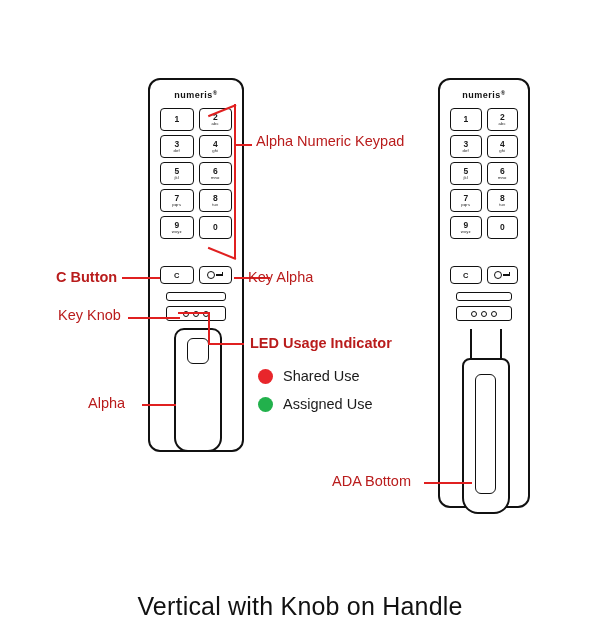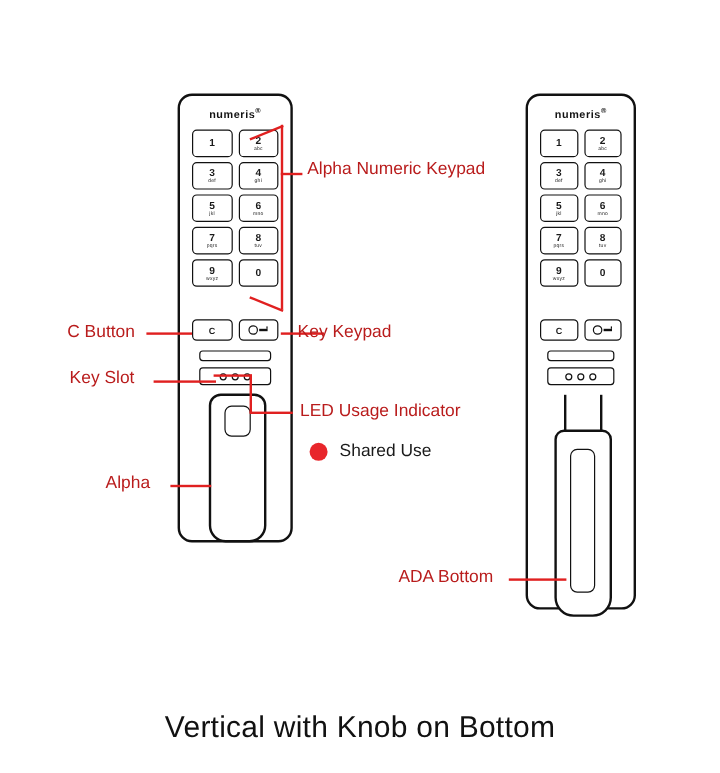--- a/index.html
+++ b/index.html
@@ -340,27 +340,31 @@
 
   <div class="line v" style="left:208px;top:312px;height:32px;"></div>
   <div class="line h" style="left:208px;top:343px;width:36px;"></div>
   <div class="line h" style="left:178px;top:312px;width:32px;"></div>
 
   <div class="line h" style="left:142px;top:404px;width:34px;"></div>
 
   <div class="line h" style="left:424px;top:482px;width:48px;"></div>
 
   <div class="ann wrap" style="left:256px;top:132px;">Alpha Numeric Keypad</div>
-  <div class="ann" style="left:56px;top:268px;">C Button</div>
-  <div class="ann" style="left:248px;top:268px;">Key Keypad</div>
-  <div class="ann" style="left:58px;top:306px;">Key Slot</div>
-  <div class="ann" style="left:250px;top:334px;">LED Usage Indicator</div>
+  <div class="ann" style="left:56px;top:268px;font-weight:bold;">C Button</div>
+  <div class="ann" style="left:248px;top:268px;">Key Alpha</div>
+  <div class="ann" style="left:58px;top:306px;">Key Knob</div>
+  <div class="ann" style="left:250px;top:334px;font-weight:bold;">LED Usage Indicator</div>
   <div class="ann" style="left:88px;top:394px;">Alpha</div>
   <div class="ann" style="left:332px;top:472px;">ADA Bottom</div>
 
   <div class="legend-item" style="left:258px;top:368px;text-align:center;">
     <span class="swatch" style="background:#e8262b;"></span>
     <span>Shared Use</span>
   </div>
-
-  <div class="caption" style="top:592px;">Vertical with Knob on Bottom</div>
+  <div class="legend-item" style="left:258px;top:396px;">
+    <span class="swatch" style="background:#22b14c;"></span>
+    <span>Assigned Use</span>
+  </div>
+
+  <div class="caption" style="top:592px;">Vertical with Knob on Handle</div>
 
 </div>
 
 </body></html>

